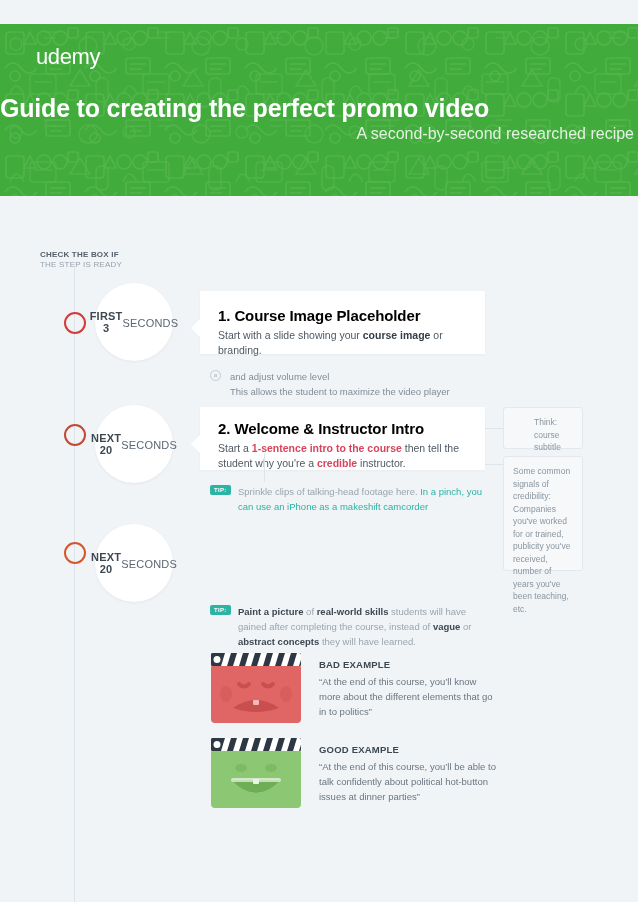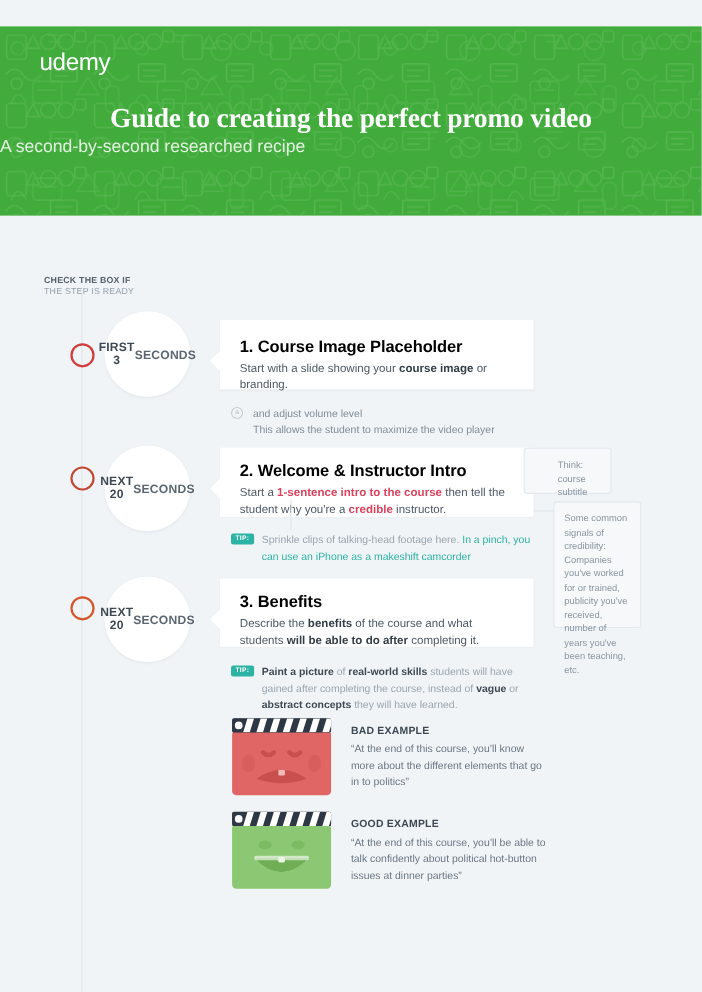--- a/index.html
+++ b/index.html
@@ -22,28 +22,27 @@
     opacity: .5;
   }
   .header-pattern svg { display: block; }
   .logo {
     position: absolute; left: 36px; top: 20px;
     color: #ffffff; font-size: 22px; font-weight: 400;
     letter-spacing: -0.4px;
   }
   .header-title {
     position: absolute; left: 0; top: 70px; width: 638px;
-    text-align: center;
+    text-align: left;
     color: #ffffff; font-size: 25px; font-weight: bold;
     letter-spacing: -0.2px;
-    font-family: Liberation Serif, serif;
   }
   .header-sub {
     position: absolute; left: 0; top: 101px; width: 634px;
-    text-align: left;
+    text-align: right;
     color: #e3f2e1; font-size: 16px; font-weight: 400;
   }
 
   
   .timeline-line {
     position: absolute; left: 74px; top: 243px; width: 1px; height: 659px;
     background: #dde4ea;
   }
   .check-label {
     position: absolute; left: 40px; top: 225px;
@@ -60,21 +59,21 @@
   }
   .step-bubble {
     position: absolute; width: 78px; height: 78px; border-radius: 50%;
     background: #ffffff;
     box-shadow: 0 1px 3px rgba(40,60,80,.07);
     display: flex; 
     align-items: center; justify-content: center;
     text-align: center;
   }
   .step-bubble .l1 { font-size: 11px; font-weight: bold; color: #3d4852; letter-spacing: .2px; }
-  .step-bubble .l2 { font-size: 11px; font-weight: bold; color: #5a6672; letter-spacing: .2px; margin-top: 1px; }
+  .step-bubble .l2 { font-size: 11px; font-weight: normal; color: #5a6672; letter-spacing: .2px; margin-top: 1px; }
 
   
   .card {
     position: absolute;
     background: #ffffff;
     box-shadow: 0 1px 2px rgba(40,60,80,.05);
   }
   .card::before {
     content: "";
     position: absolute; left: -9px; top: 28px;
@@ -245,47 +244,41 @@
   <div class="card" style="left:200px; top:383px; width:285px; height:63px; padding:13px 18px;">
     <h2>2. Welcome &amp; Instructor Intro</h2>
     <p>
       <span>Start a </span><span class="hl">1-sentence intro to the course</span><span> then tell the student why you're a </span><span class="hl">credible</span><span> instructor.</span>
     </p>
   </div>
 
   <div class="sidenote-connector" style="left:485px; top:404px; width:18px;"></div>
   <div class="sidenote-connector" style="left:485px; top:440px; width:18px;"></div>
 
-  <div class="sidenote" style="left:476px; top:383px; width:80px; height:42px;padding-left:30px;">
+  <div class="sidenote" style="left:503px; top:383px; width:80px; height:42px;padding-left:30px;">
     <span style="white-space:pre-line;">Think:
 course subtitle</span>
   </div>
 
   <div class="sidenote" style="left:503px; top:432px; width:80px; height:115px;">
     <span>Some common signals of credibility: Companies you've worked for or trained, publicity you've received, number of years you've been teaching, etc.</span>
   </div>
 
   <div class="vconnector" style="left:264px; top:430px; height:28px;"></div>
 
   <div class="tip" style="left:210px; top:460px; width:280px;">
     <span class="tip-badge">TIP:</span>
     <span class="tip-text"><span>Sprinkle clips of talking-head footage here. </span><span class="teal">In a pinch, you can use an iPhone as a makeshift camcorder</span></span>
   </div>
 
   <div class="step-bubble" style="left:95px; top:500px;">
     <span class="l1">NEXT 20</span>
     <span class="l2">SECONDS</span>
   </div>
 
-  <div class="card" style="left:200px; top:502px; width:285px; height:62px; padding:13px 18px;">
-    <h2>3. Benefits</h2>
-    <p>
-      <span>Describe the </span><b>benefits</b><span> of the course and what students </span><b>will be able to do after</b><span> completing it.</span>
-    </p>
-  </div>
 
   <div class="tip" style="left:210px; top:580px; width:280px;">
     <span class="tip-badge">TIP:</span>
     <span class="tip-text"><b>Paint a picture</b><span> of </span><b>real-world skills</b><span> students will have gained after completing the course, instead of </span><b>vague</b><span> or </span><b>abstract concepts</b><span> they will have learned.</span></span>
   </div>
 
   <div class="example" style="left:211px; top:629px; width:290px; height:76px;">
     <div class="clapper">
       <div class="clapper-body" style="background:#e06666;">
         <svg class="face" viewBox="0 0 90 59" xmlns="http://www.w3.org/2000/svg">

